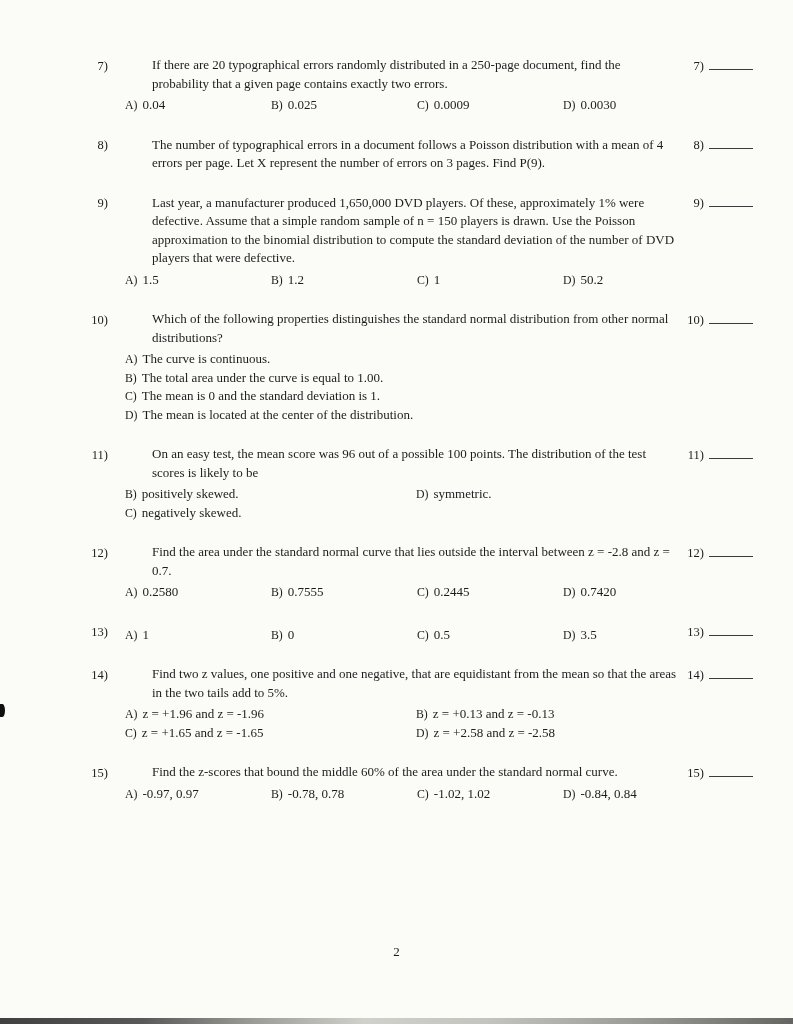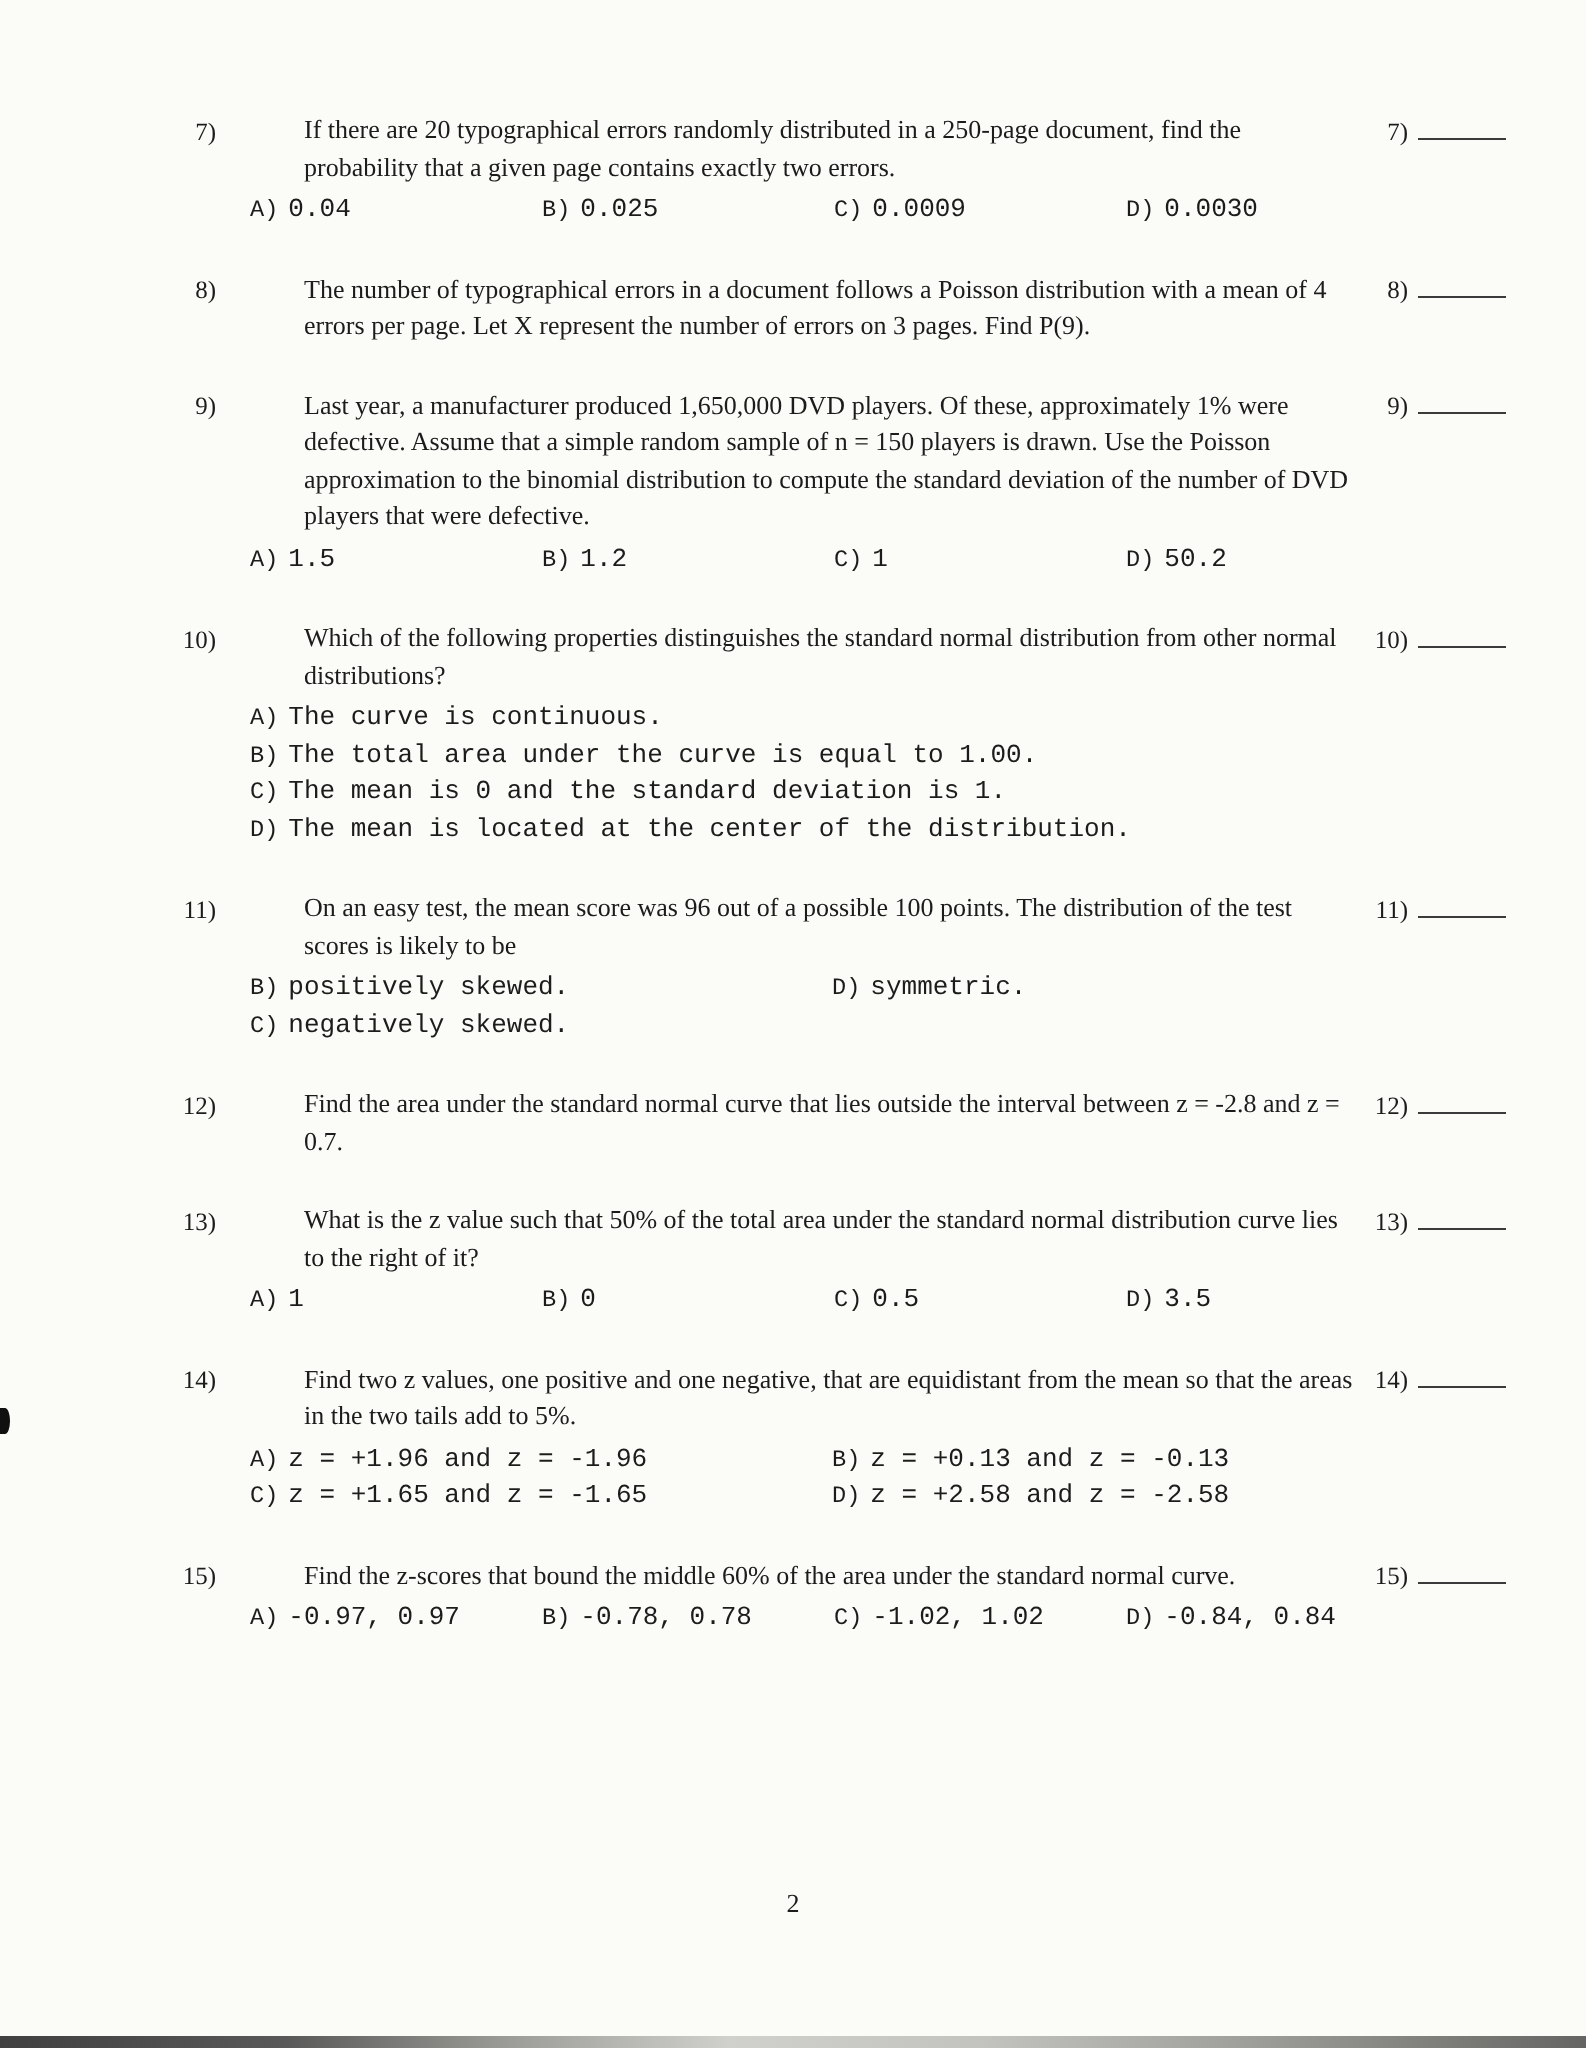--- a/index.html
+++ b/index.html
@@ -19,21 +19,21 @@
   .qnum {
     flex: 0 0 23px;
     width: 23px;
     text-align: right;
     font-size: 12.5px;
     line-height: 18.5px;
     padding-top: 0.5px;
   }
   .qmain { flex: 1 1 auto; margin-left: 5px; min-width: 0; }
   .qtext { font-size: 13px; line-height: 18.5px; max-width: 560px; margin-left: 39px; }
-  .opts { margin: 3px 0 0 12px; font-size: 13px; line-height: 18.5px; font-family: Liberation Mono, monospace; }
+  .opts { margin: 3px 0 0 12px; font-size: 13px; line-height: 18.5px; }
   .opts.row4 { display: grid; grid-template-columns: 146px 146px 146px 1fr; }
   .opts.row2 { display: grid; grid-template-columns: 291px 1fr; }
   .opts.stack .opt { display: block; }
   .opt { white-space: nowrap; }
   .olabel { font-size: 11.8px; margin-right: 5px; }
   .ans {
     flex: 0 0 70px;
     margin-left: 4px;
     display: flex;
     align-items: flex-start;
@@ -162,33 +162,38 @@
         <span class="aline"></span>
       </div>
     </div>
   </div>
 
   <div class="question">
     <div class="qrow">
       <div class="qnum">12)</div>
       <div class="qmain">
         <div class="qtext">Find the area under the standard normal curve that lies outside the interval between z = -2.8 and z = 0.7.</div>
+        <div class="opts row4">
+          <span class="opt"><span class="olabel">A)</span><span class="otext">0.2580</span></span>
+          <span class="opt"><span class="olabel">B)</span><span class="otext">0.7555</span></span>
+          <span class="opt"><span class="olabel">C)</span><span class="otext">0.2445</span></span>
+          <span class="opt"><span class="olabel">D)</span><span class="otext">0.7420</span></span>
+        </div>
       </div>
       <div class="ans">
         <span class="anum">12)</span>
         <span class="aline"></span>
       </div>
     </div>
   </div>
 
   <div class="question">
     <div class="qrow">
       <div class="qnum">13)</div>
       <div class="qmain">
-        <div class="qtext">What is the z value such that 50% of the total area under the standard normal distribution curve lies to the right of it?</div>
         <div class="opts row4">
           <span class="opt"><span class="olabel">A)</span><span class="otext">1</span></span>
           <span class="opt"><span class="olabel">B)</span><span class="otext">0</span></span>
           <span class="opt"><span class="olabel">C)</span><span class="otext">0.5</span></span>
           <span class="opt"><span class="olabel">D)</span><span class="otext">3.5</span></span>
         </div>
       </div>
       <div class="ans">
         <span class="anum">13)</span>
         <span class="aline"></span>

